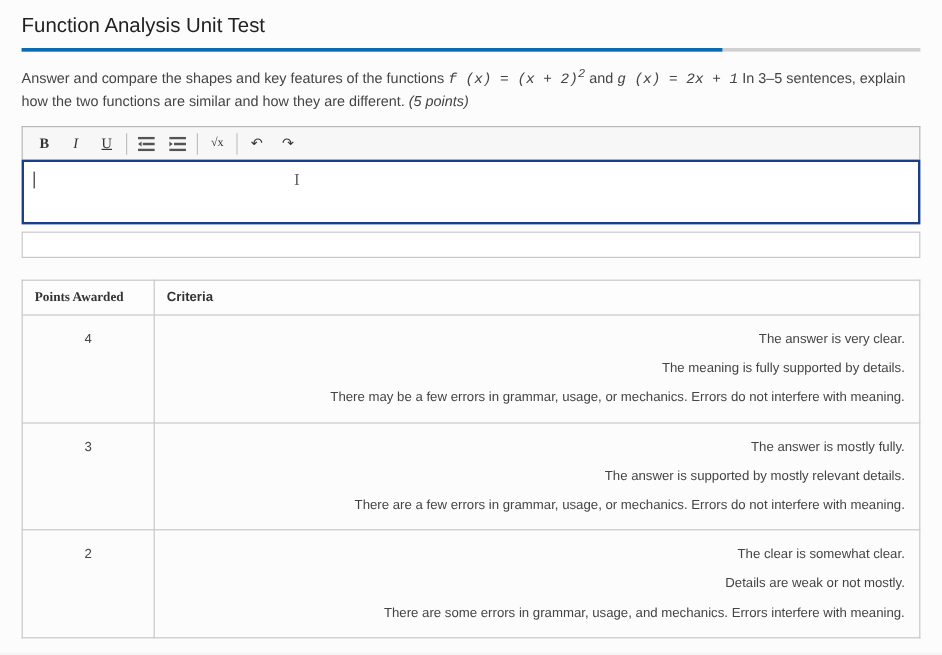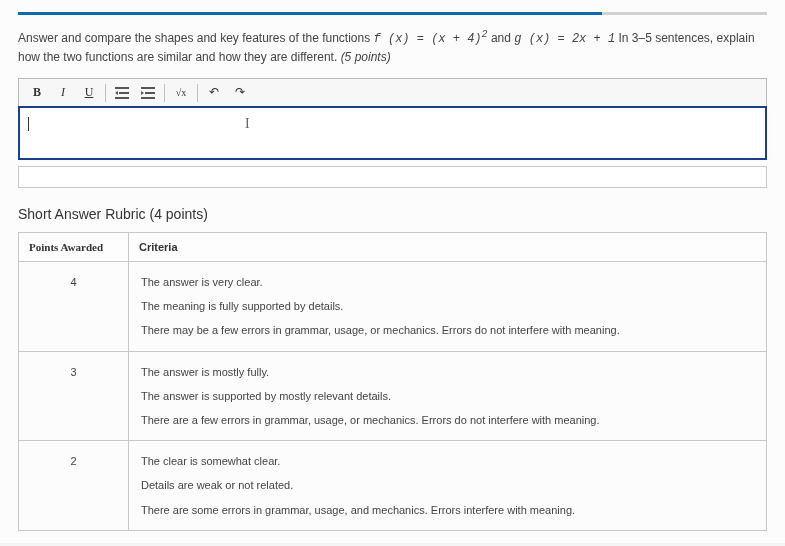--- a/index.html
+++ b/index.html
@@ -123,33 +123,34 @@
     table.rubric th.points-col { width: 110px; text-align: left; font-family: Liberation Serif, serif; }
     table.rubric th.criteria-col { text-align: left; }
     table.rubric td {
       border: 1px solid #c8c8c8;
       padding: 8px 12px;
       vertical-align: top;
       color: #444;
       line-height: 2.2;
     }
     table.rubric td.points-cell { text-align: center; }
-    .crit-line { display: block; }
+    .crit-line { display: block; text-align: right; }
   </style>
 </head>
 <body>
 
 <div class="container">
+  <div class="page-title">Function Analysis Unit Test</div>
   <div class="progress-bar">
     <div class="progress-fill"></div>
   </div>
 
   <div class="question-text">
     <span>Answer and compare the shapes and key features of the functions </span>
-    <span class="math">f (x) = </span><span class="math">(x + 4)</span><sup class="math">2</sup>
+    <span class="math">f (x) = </span><span class="math">(x + 2)</span><sup class="math">2</sup>
     <span> and </span>
     <span class="math">g (x) = </span><span class="math">2x + 1</span>
     <span>  In 3–5 sentences, explain how the two functions are similar and how they are different.  </span>
     <span class="points">(5 points)</span>
   </div>
 
   <div class="toolbar">
     <button class="tb-btn" style="font-weight:bold">B</button>
     <button class="tb-btn" style="font-style:italic">I</button>
     <button class="tb-btn" style="text-decoration:underline">U</button>
@@ -171,21 +172,20 @@
     <button class="tb-btn">↷</button>
   </div>
 
   <div class="answer-area" contenteditable="true" style="">
     <span class="cursor-caret"></span>
     <span class="ibeam">I</span>
   </div>
 
   <div class="sub-field"></div>
 
-  <div class="rubric-title">Short Answer Rubric (4 points)</div>
 
   <table class="rubric">
     <thead>
       <tr>
         <th class="points-col">Points Awarded</th>
         <th class="criteria-col">Criteria</th>
       </tr>
     </thead>
     <tbody>
       <tr>
@@ -201,19 +201,19 @@
         <td>
           <span class="crit-line">The answer is mostly fully.</span>
           <span class="crit-line">The answer is supported by mostly relevant details.</span>
           <span class="crit-line">There are a few errors in grammar, usage, or mechanics. Errors do not interfere with meaning.</span>
         </td>
       </tr>
       <tr>
         <td class="points-cell">2</td>
         <td>
           <span class="crit-line">The clear is somewhat clear.</span>
-          <span class="crit-line">Details are weak or not related.</span>
+          <span class="crit-line">Details are weak or not mostly.</span>
           <span class="crit-line">There are some errors in grammar, usage, and mechanics. Errors interfere with meaning.</span>
         </td>
       </tr>
     </tbody>
   </table>
 </div>
 
 </body></html>

